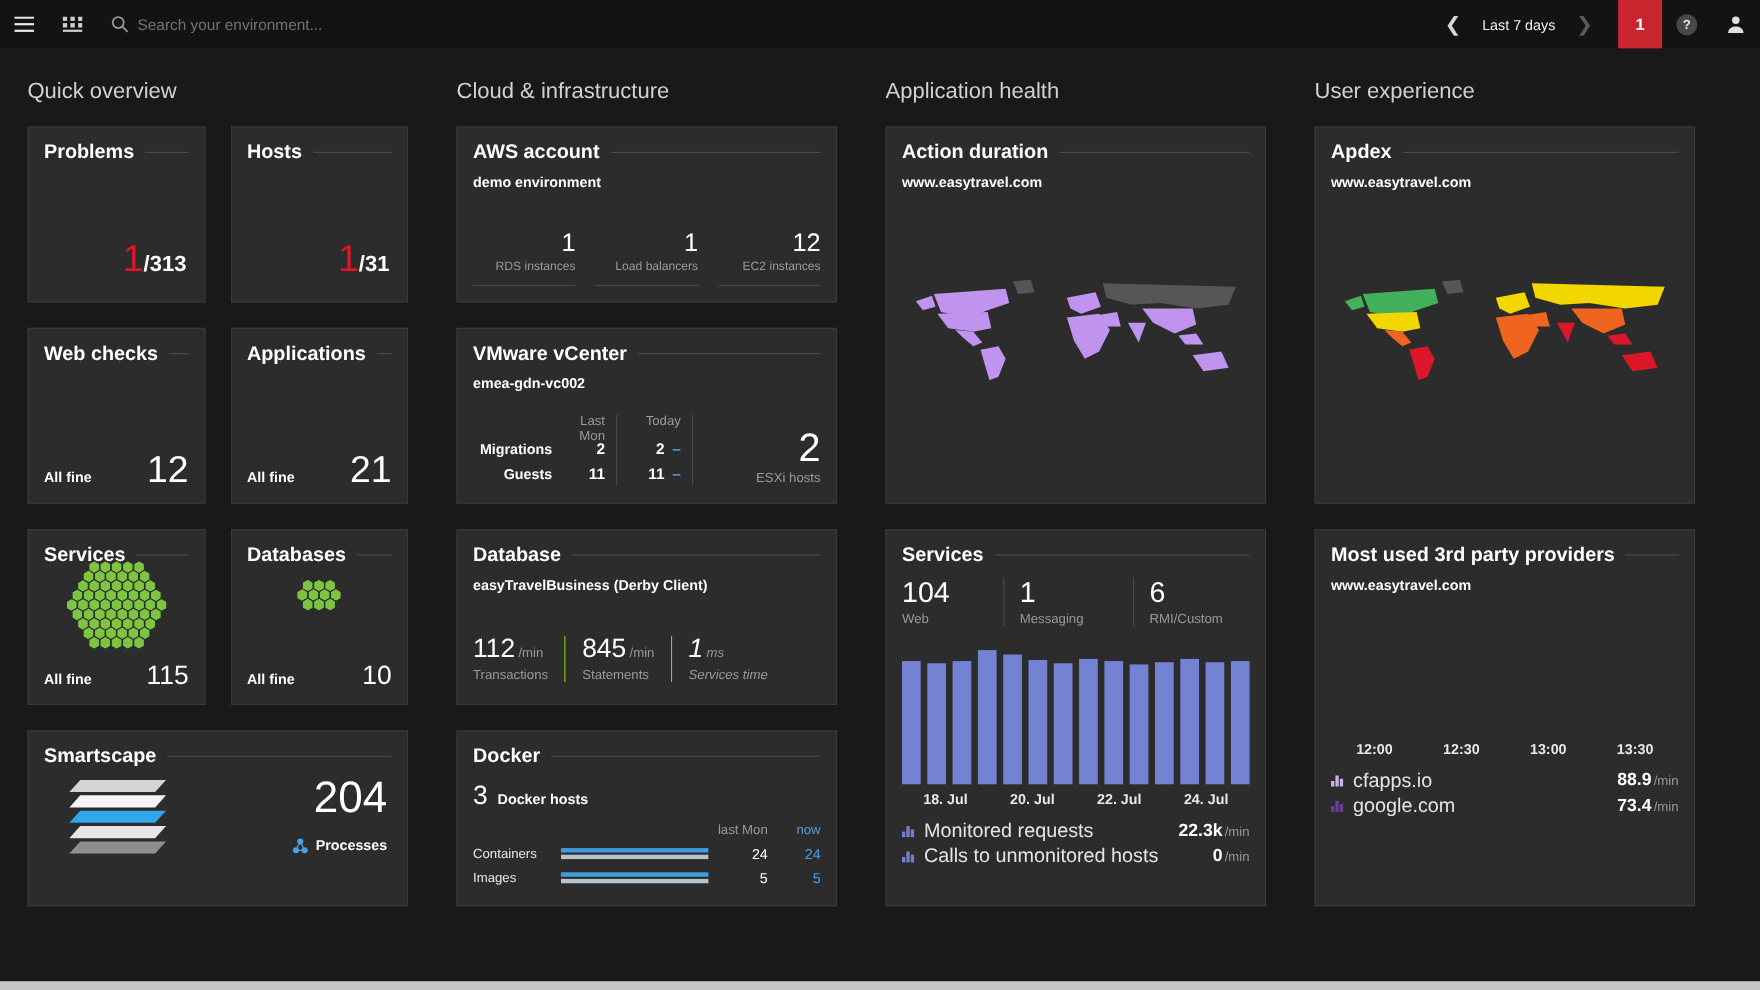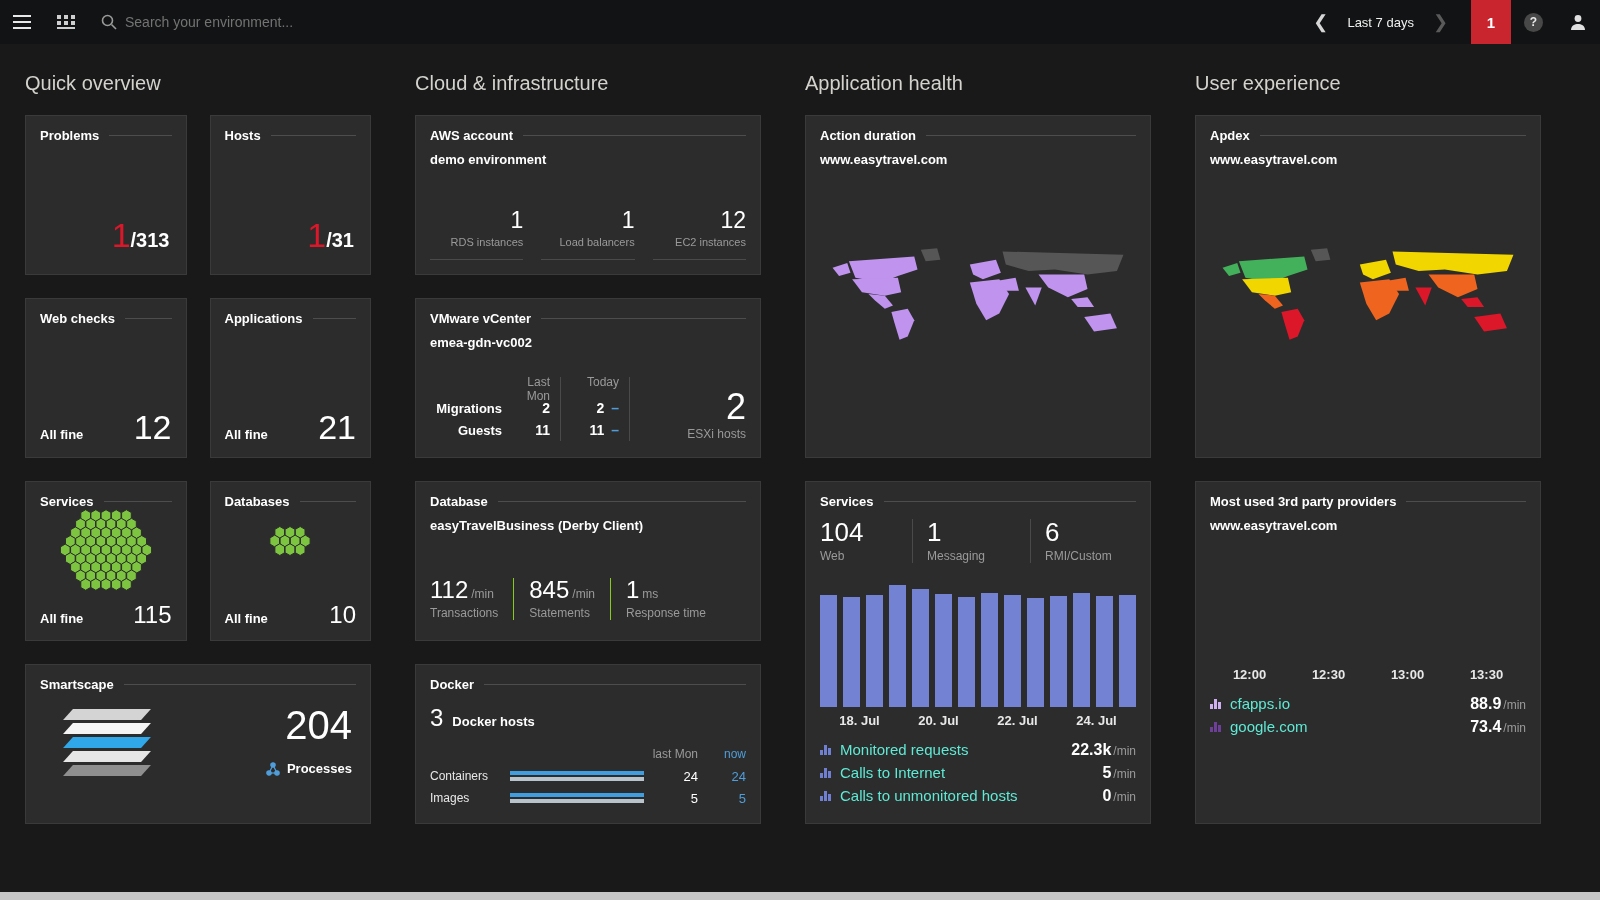--- a/index.html
+++ b/index.html
@@ -26,21 +26,21 @@
                  display:flex; align-items:center; justify-content:center; }
   
   .dashboard { display:grid; grid-template-columns:repeat(4,346px); column-gap:44px; padding:14px 25px 0 25px; }
   .section-title { font-size:20px; font-weight:400; color:#d4d2cd; margin:14px 0 20px 0; }
   .grid2 { display:grid; grid-template-columns:1fr 1fr; gap:23px; }
   .stack { display:flex; flex-direction:column; gap:23px; }
   .tile { background:#2c2c2c; border:1px solid #3a3a3a; height:160px; position:relative; padding:12px 14px; cursor:pointer; }
   .tile.tall { height:343px; }
   .tile.wide { margin-top:23px; }
   .tile-head { display:flex; align-items:center; gap:10px; }
-  .tile-title { font-size:13px; font-weight:bold; color:#fff; white-space:nowrap; }
+  .tile-title { font-size:18px; font-weight:bold; color:#fff; white-space:nowrap; }
   .tile-rule { flex:1; height:1px; background:#4d4d4d; }
   .tile-sub { font-size:13px; font-weight:600; color:#fff; margin-top:9px; }
   
   .frac { position:absolute; right:16px; bottom:22px; display:flex; align-items:baseline; }
   .frac-open { font-size:34px; color:#dc172a; line-height:1; }
   .frac-total { font-size:20px; font-weight:bold; color:#fff; }
   .bottom-row { position:absolute; left:14px; right:14px; bottom:13px; display:flex; justify-content:space-between; align-items:baseline; }
   .status-txt { font-size:13px; font-weight:bold; color:#fff; }
   .count-xl { font-size:34px; line-height:1; color:#fff; }
   .count-md { font-size:24px; line-height:1; color:#fff; }
@@ -65,21 +65,21 @@
   .vm-labels { width:72px; }
   .vm-num { width:58px; padding-right:10px; }
   .vm-sep { width:1px; background:#4a4a4a; height:64px; margin-right:10px; }
   .dash { color:#4f9edb; font-weight:bold; margin-left:7px; }
   .vm-esxi { flex:1; text-align:right; }
   .esxi-val { font-size:36px; color:#fff; line-height:1; }
   .esxi-label { font-size:12px; color:#9a9a9a; margin-top:2px; }
   
   .db-stats { position:absolute; left:14px; bottom:20px; display:flex; }
   .db-stat { padding-right:15px; margin-right:15px; border-right:1px solid #84cc16; }
-  .db-stat:last-child { border-right:none; }
+  .db-stat:last-child { border-right:none;font-style:italic; }
   .db-num { font-size:24px; color:#fff; line-height:1; }
   .db-unit { font-size:12px; color:#9a9a9a; margin-left:3px; }
   .db-label { font-size:12px; color:#9a9a9a; margin-top:4px; }
   
   .dk-hosts { display:flex; align-items:baseline; gap:9px; margin-top:12px; }
   .dk-hosts-num { font-size:24px; color:#fff; }
   .dk-hosts-label { font-size:13px; font-weight:bold; color:#fff; }
   .dk-table { position:absolute; left:14px; right:14px; bottom:14px; }
   .dk-grid { display:grid; grid-template-columns:72px 1fr 46px 40px; align-items:center; height:22px; column-gap:8px; }
   .dk-h { font-size:12px; text-align:right; }
@@ -96,21 +96,21 @@
   .svc-stat + .svc-stat { border-left:1px solid #4a4a4a; padding-left:14px; }
   .svc-stat:nth-child(1){ width:92px; } .svc-stat:nth-child(2){ width:118px; }
   .svc-num { font-size:26px; color:#fff; line-height:1; }
   .svc-label { font-size:12px; color:#9a9a9a; margin-top:4px; }
   .bar-chart { display:flex; align-items:flex-end; gap:6px; height:130px; margin-top:14px; }
   .vbar { flex:1; }
   .x-labels { display:grid; grid-template-columns:repeat(4,1fr); margin-top:6px; }
   .x-labels span { font-size:13px; font-weight:bold; color:#e8e8e8; text-align:center; }
   .legend { margin-top:10px; }
   .legend-row { display:flex; align-items:center; gap:9px; height:23px; }
-  .legend-label { flex:1; font-size:15px; color:#5eead4; }
+  .legend-label { flex:1; font-size:18px; color:#e5e5e5; }
   .legend-val { font-size:16px; font-weight:bold; color:#fff; }
   .legend-unit { font-size:12px; color:#9a9a9a; margin-left:2px; }
   .mini-bars { display:inline-flex; align-items:flex-end; gap:1px; height:10px; }
   .mini-bars i { display:block; width:3px; background:currentColor; }
   .mini-bars i:nth-child(1){ height:5px; } .mini-bars i:nth-child(2){ height:10px; } .mini-bars i:nth-child(3){ height:7px; }
   .c-blue { color:#6f80d2; } .c-pur1 { color:#cdaff0; } .c-pur2 { color:#8a5bbf; } .c-pur3 { color:#6d3f99; }
   
   .stack-chart { display:flex; align-items:flex-end; gap:2px; height:112px; margin-top:16px; }
   .vstack { flex:1; display:flex; flex-direction:column; justify-content:flex-end; }
   
@@ -410,21 +410,21 @@
           <div class="db-stat">
             <div><span class="db-num">112</span><span class="db-unit">/min</span></div>
             <div class="db-label">Transactions</div>
           </div>
           <div class="db-stat">
             <div><span class="db-num">845</span><span class="db-unit">/min</span></div>
             <div class="db-label">Statements</div>
           </div>
           <div class="db-stat">
             <div><span class="db-num">1</span><span class="db-unit">ms</span></div>
-            <div class="db-label">Response time</div>
+            <div class="db-label">Services time</div>
           </div>
         </div>
       </div>
 
       <div class="tile">
         <div class="tile-head">
             <span class="tile-title">Docker</span>
             <span class="tile-rule"></span>
           </div>
         <div class="dk-hosts">
@@ -538,29 +538,20 @@
               </span>
             <span class="legend-label">Monitored requests</span>
             <span><span class="legend-val">22.3k</span><span class="legend-unit">/min</span></span>
           </div>
           <div class="legend-row">
             <span class="mini-bars c-blue">
                 <i></i>
                 <i></i>
                 <i></i>
               </span>
-            <span class="legend-label">Calls to Internet</span>
-            <span><span class="legend-val">5</span><span class="legend-unit">/min</span></span>
-          </div>
-          <div class="legend-row">
-            <span class="mini-bars c-blue">
-                <i></i>
-                <i></i>
-                <i></i>
-              </span>
             <span class="legend-label">Calls to unmonitored hosts</span>
             <span><span class="legend-val">0</span><span class="legend-unit">/min</span></span>
           </div>
         </div>
       </div>
     </div>
   </section>
 
   <section>
     <h2 class="section-title">User experience</h2>

